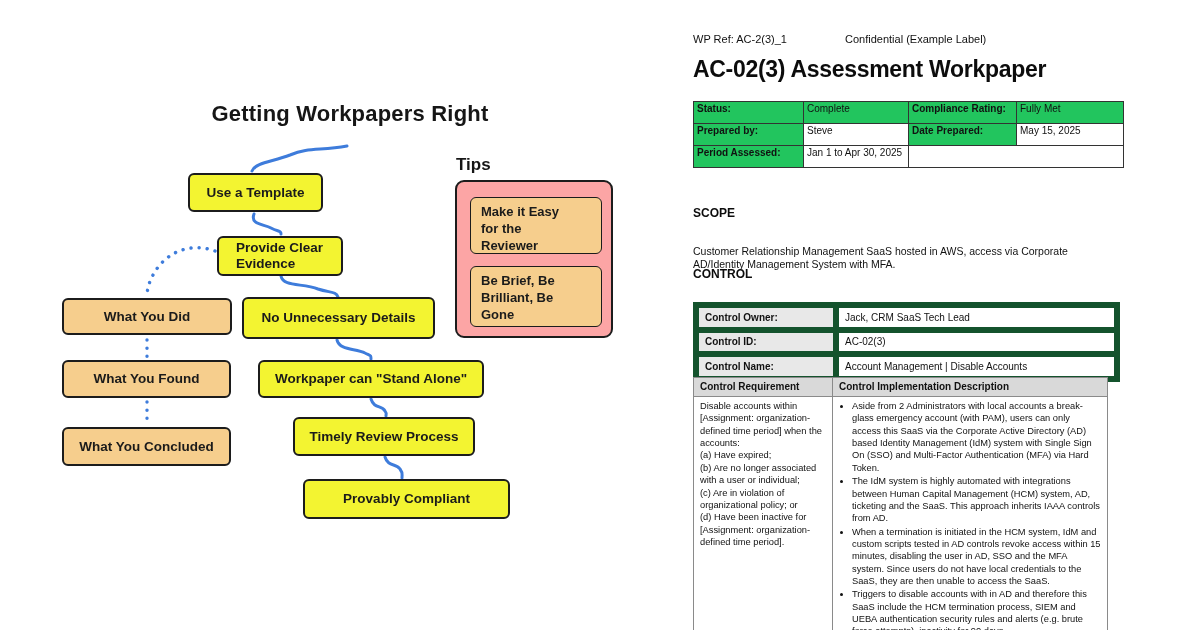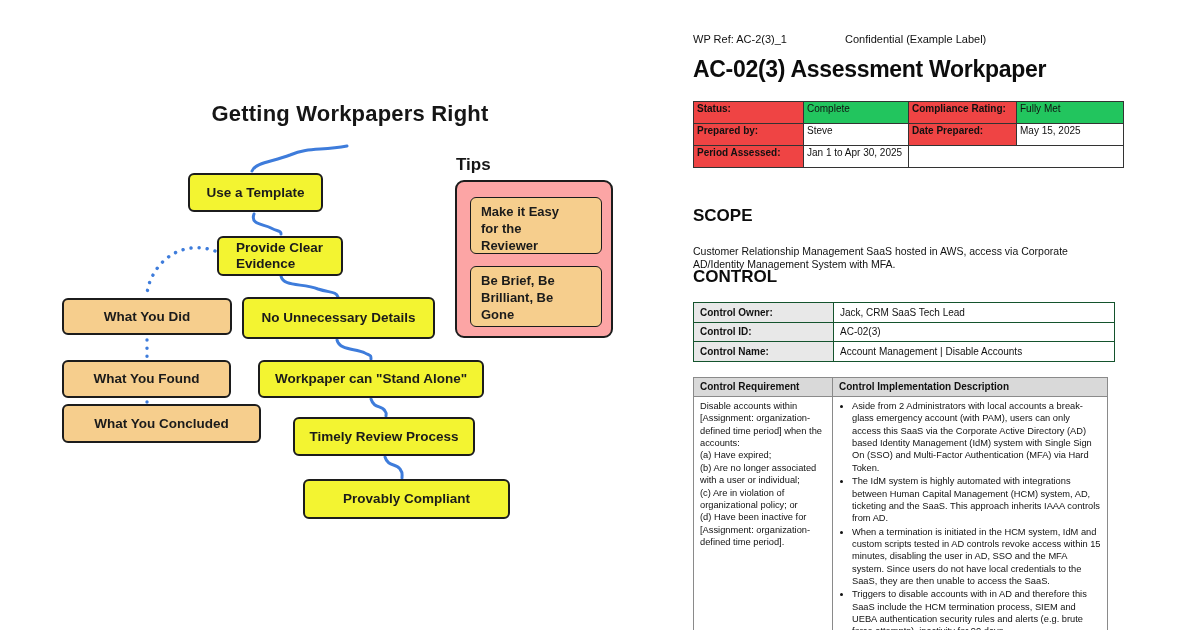--- a/index.html
+++ b/index.html
@@ -47,30 +47,30 @@
   .doc-title{
     position:absolute;left:0;top:56px;margin:0;font-size:23px;font-weight:bold;
     letter-spacing:-.3px;color:#0c0c0c;
   }
   table{border-collapse:collapse;table-layout:fixed;}
   .status-table{position:absolute;left:0;top:101px;width:430px;border:1px solid #333;}
   .status-table td{
     border:1px solid #333;font-size:10px;padding:1px 3px;vertical-align:top;
     height:19px;line-height:1.15;overflow:hidden;
   }
-  .status-table td.lbl{background:#ef4444;font-weight:bold;}
+  .status-table td.lbl{background:#22c55e;font-weight:bold;}
   .status-table td.green{background:#22c55e;}
   .status-table td.ghost{border:none;background:transparent;}
-  .sec-head{position:absolute;margin:0;font-size:17px;font-weight:bold;color:#0c0c0c;}
+  .sec-head{position:absolute;margin:0;font-size:12px;font-weight:bold;color:#0c0c0c;}
   .scope-head{left:0;top:206px;}
   .scope-body{position:absolute;left:0;top:234px;width:424px;font-size:10.5px;line-height:1.3;}
   .control-head{left:0;top:267px;}
   .control-table{position:absolute;left:0;top:302px;width:421px;border:1px solid #8a8a8a;}
   .control-table td{
-    border:1px solid #14532d;font-size:10px;padding:2.5px 6px;vertical-align:middle;
+    border:6px solid #14532d;font-size:10px;padding:2.5px 6px;vertical-align:middle;
     height:13.5px;line-height:1.15;
   }
   .control-table td.lbl{background:#E8E8E8;font-weight:bold;}
   .req-table{position:absolute;left:0;top:377px;width:414px;border:1px solid #8a8a8a;}
   .req-table th{
     border:1px solid #8a8a8a;background:#D9D9D9;font-size:10px;font-weight:bold;
     text-align:left;padding:2px 6px;height:14px;line-height:1.2;
   }
   .req-table td{
     border:1px solid #8a8a8a;font-size:9.3px;line-height:1.33;padding:3px 6px;
@@ -111,21 +111,21 @@
 Evidence</div>
 
     <div class="node tan" style="left:62px;top:298px;width:170px;height:37px;">What You Did</div>
 
     <div class="node yellow" style="left:242px;top:297px;width:193px;height:42px;">No Unnecessary Details</div>
 
     <div class="node tan" style="left:62px;top:360px;width:169px;height:38px;">What You Found</div>
 
     <div class="node yellow" style="left:258px;top:360px;width:226px;height:38px;">Workpaper can "Stand Alone"</div>
 
-    <div class="node tan" style="left:62px;top:404px;width:199px;height:39px;">What You Concluded</div>
+    <div class="node tan" style="left:62px;top:427px;width:169px;height:39px;">What You Concluded</div>
 
     <div class="node yellow" style="left:293px;top:417px;width:182px;height:39px;">Timely Review Process</div>
 
     <div class="node yellow" style="left:303px;top:479px;width:207px;height:40px;">Provably Compliant</div>
 
     <div class="tips-label">Tips</div>
 
     <div class="tips-box">
       <div class="tip one">Make it Easy
 for the

